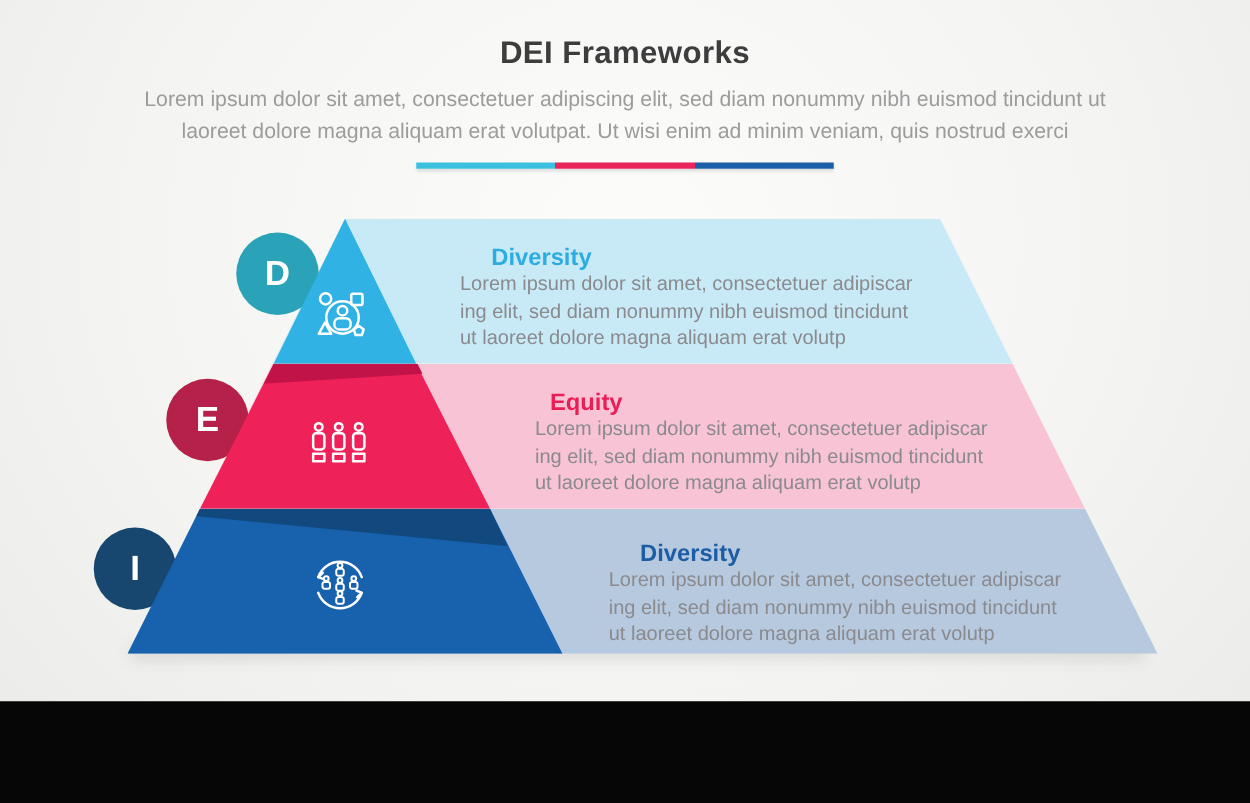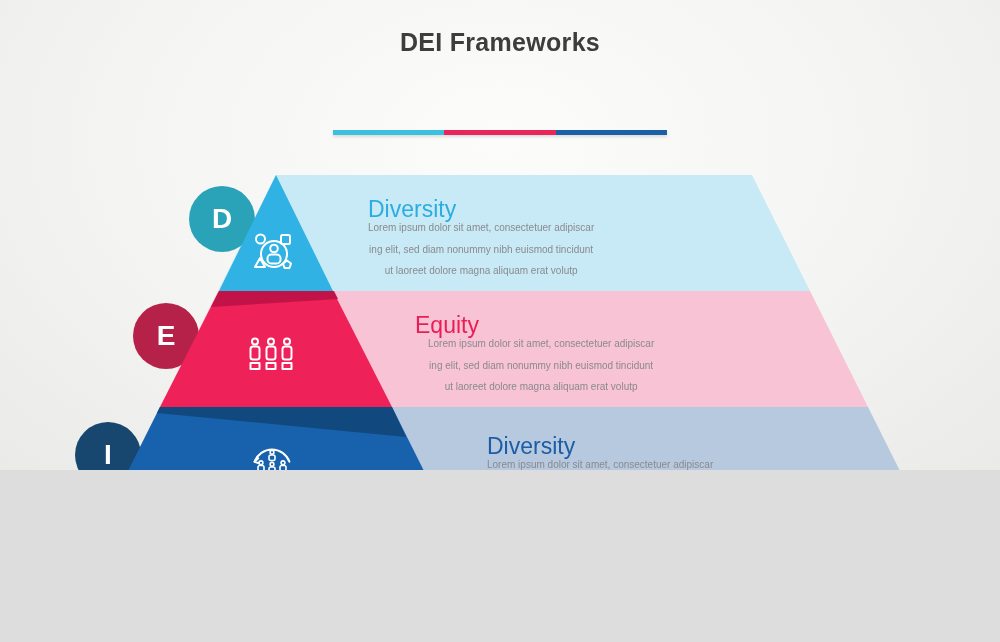--- a/index.html
+++ b/index.html
@@ -1,17 +1,17 @@
 <!DOCTYPE html>
 <html><head>
 <meta charset="utf-8">
 <style>
   html,body{margin:0;padding:0;background:#ddd;}
   .canvas{
-    position:relative;width:1000px;height:470px;margin:0 auto;
+    position:relative;width:1000px;height:642px;margin:0 auto;
     font-family:"Liberation Sans",sans-serif;overflow:hidden;
     background:radial-gradient(ellipse at 50% 30%, #fcfcfb 0%, #f4f4f2 55%, #eaeae8 100%);
   }
   .abs{position:absolute;}
   
   .main-title{
     left:0;right:0;top:28px;text-align:center;
     font-size:25px;font-weight:600;color:#3d3d3d;letter-spacing:.3px;
   }
   .subtitle{
@@ -44,37 +44,39 @@
   .pyr2{background:#ee2158;clip-path:polygon(333px 291px,392px 407px,160px 407px,219px 291px);}
   .pyr3{background:#1761ad;clip-path:polygon(392px 407px,450px 523px,102px 523px,160px 407px);}
   .wedge2{background:#c21348;clip-path:polygon(219px 291px,334px 291px,338px 299px,211px 307px);}
   .wedge3{background:#11497f;clip-path:polygon(160px 407px,392px 407px,406px 437px,157px 413px);}
   
   .lvl-icon{stroke:#fff;fill:none;stroke-width:2;stroke-linecap:round;stroke-linejoin:round;}
   .icon1{left:250px;top:228px;}
   .icon2{left:249px;top:335px;}
   .icon3{left:249px;top:445px;}
   
-  .lvl-title{font-size:23px;font-weight:normal;}
+  .lvl-title{font-size:19px;font-weight:bold;margin-left:25px;}
   .t1{left:368px;top:196px;color:#2bade2;}
   .t2{left:415px;top:312px;color:#ea1e56;}
   .t3{left:487px;top:433px;color:#1c5da6;}
-  .lvl-body{font-size:10px;line-height:21.5px;color:#8a8a8f;white-space:pre-line;text-align:center;}
+  .lvl-body{font-size:16px;line-height:21.5px;color:#8a8a8f;white-space:pre-line;}
   .b1{left:368px;top:217px;}
   .b2{left:428px;top:333px;}
   .b3{left:487px;top:454px;}
   
   .wm-bar{left:0;top:561px;width:1000px;height:81px;background:#060606;}
 </style>
 </head>
 <body>
 
 <div class="canvas">
 
   <div class="abs main-title">DEI Frameworks</div>
+  <div class="abs subtitle">Lorem ipsum dolor sit amet, consectetuer adipiscing elit, sed diam nonummy nibh euismod tincidunt ut
+laoreet dolore magna aliquam erat volutpat. Ut wisi enim ad minim veniam, quis nostrud exerci</div>
   <div class="abs divider">
     <span class="seg-cyan"></span>
     <span class="seg-pink"></span>
     <span class="seg-blue"></span>
   </div>
 
   <div class="abs ground-shadow"></div>
 
   <div class="abs band band1"></div>
   <div class="abs band band2"></div>

